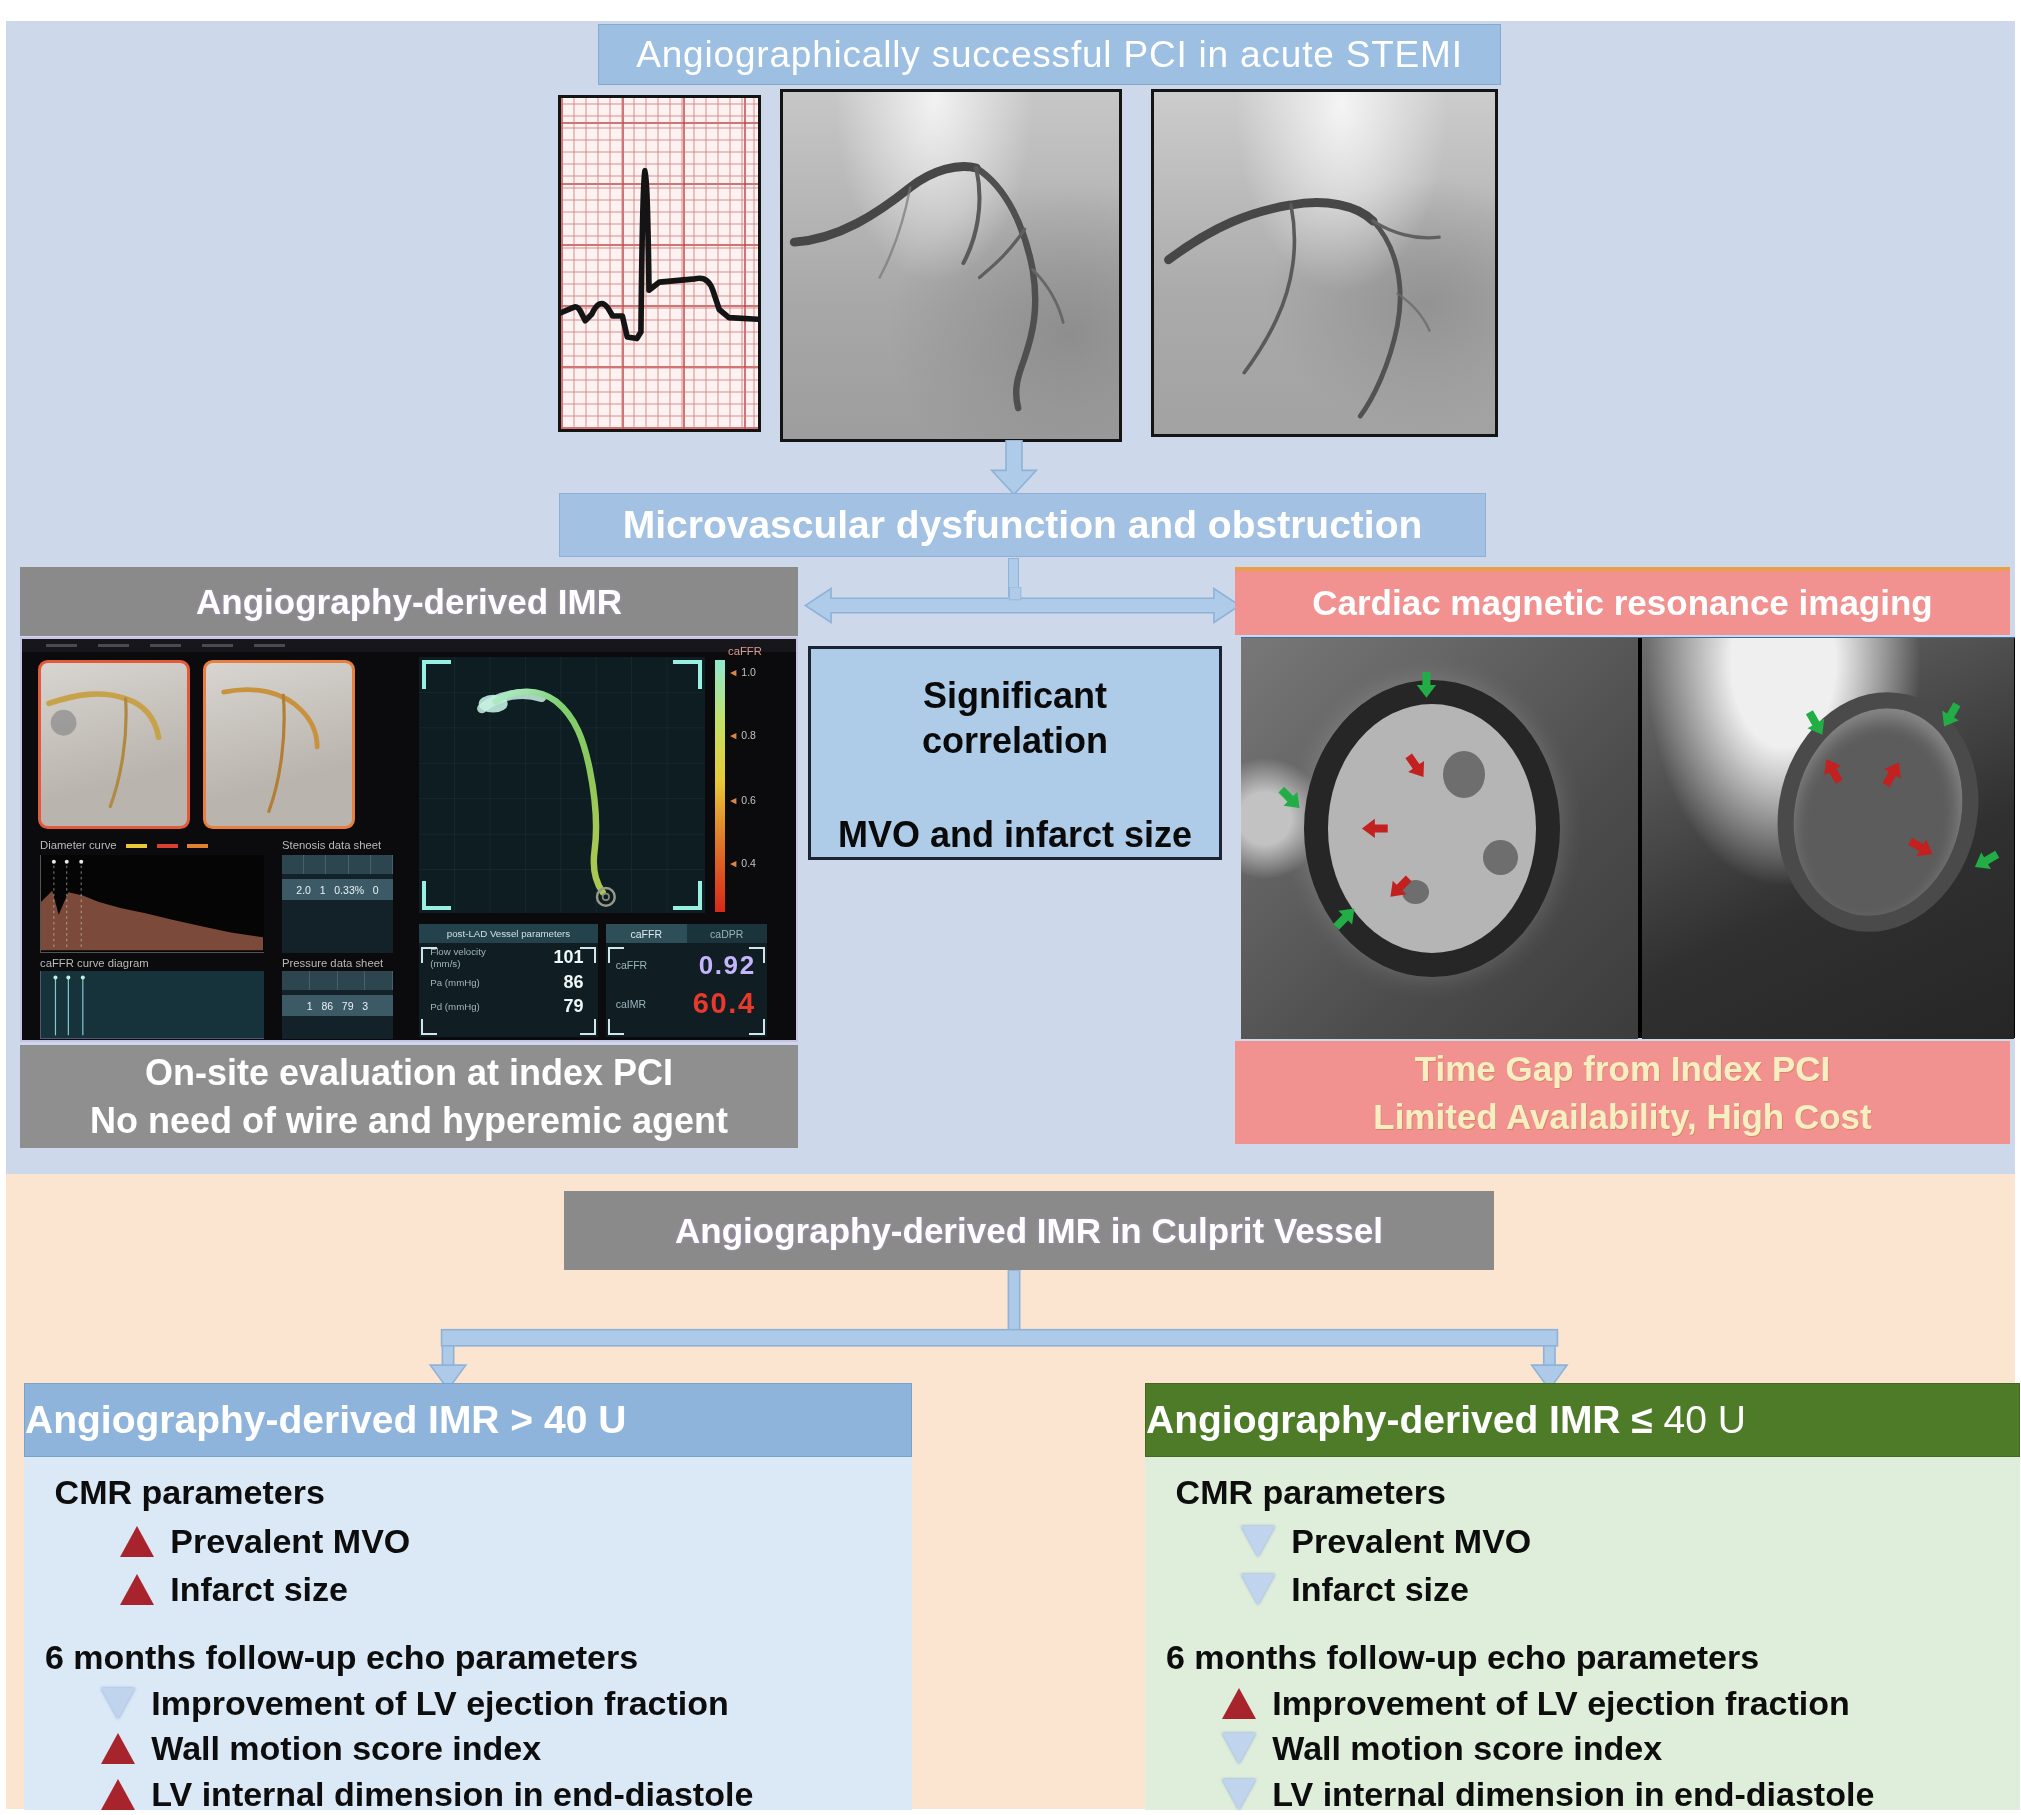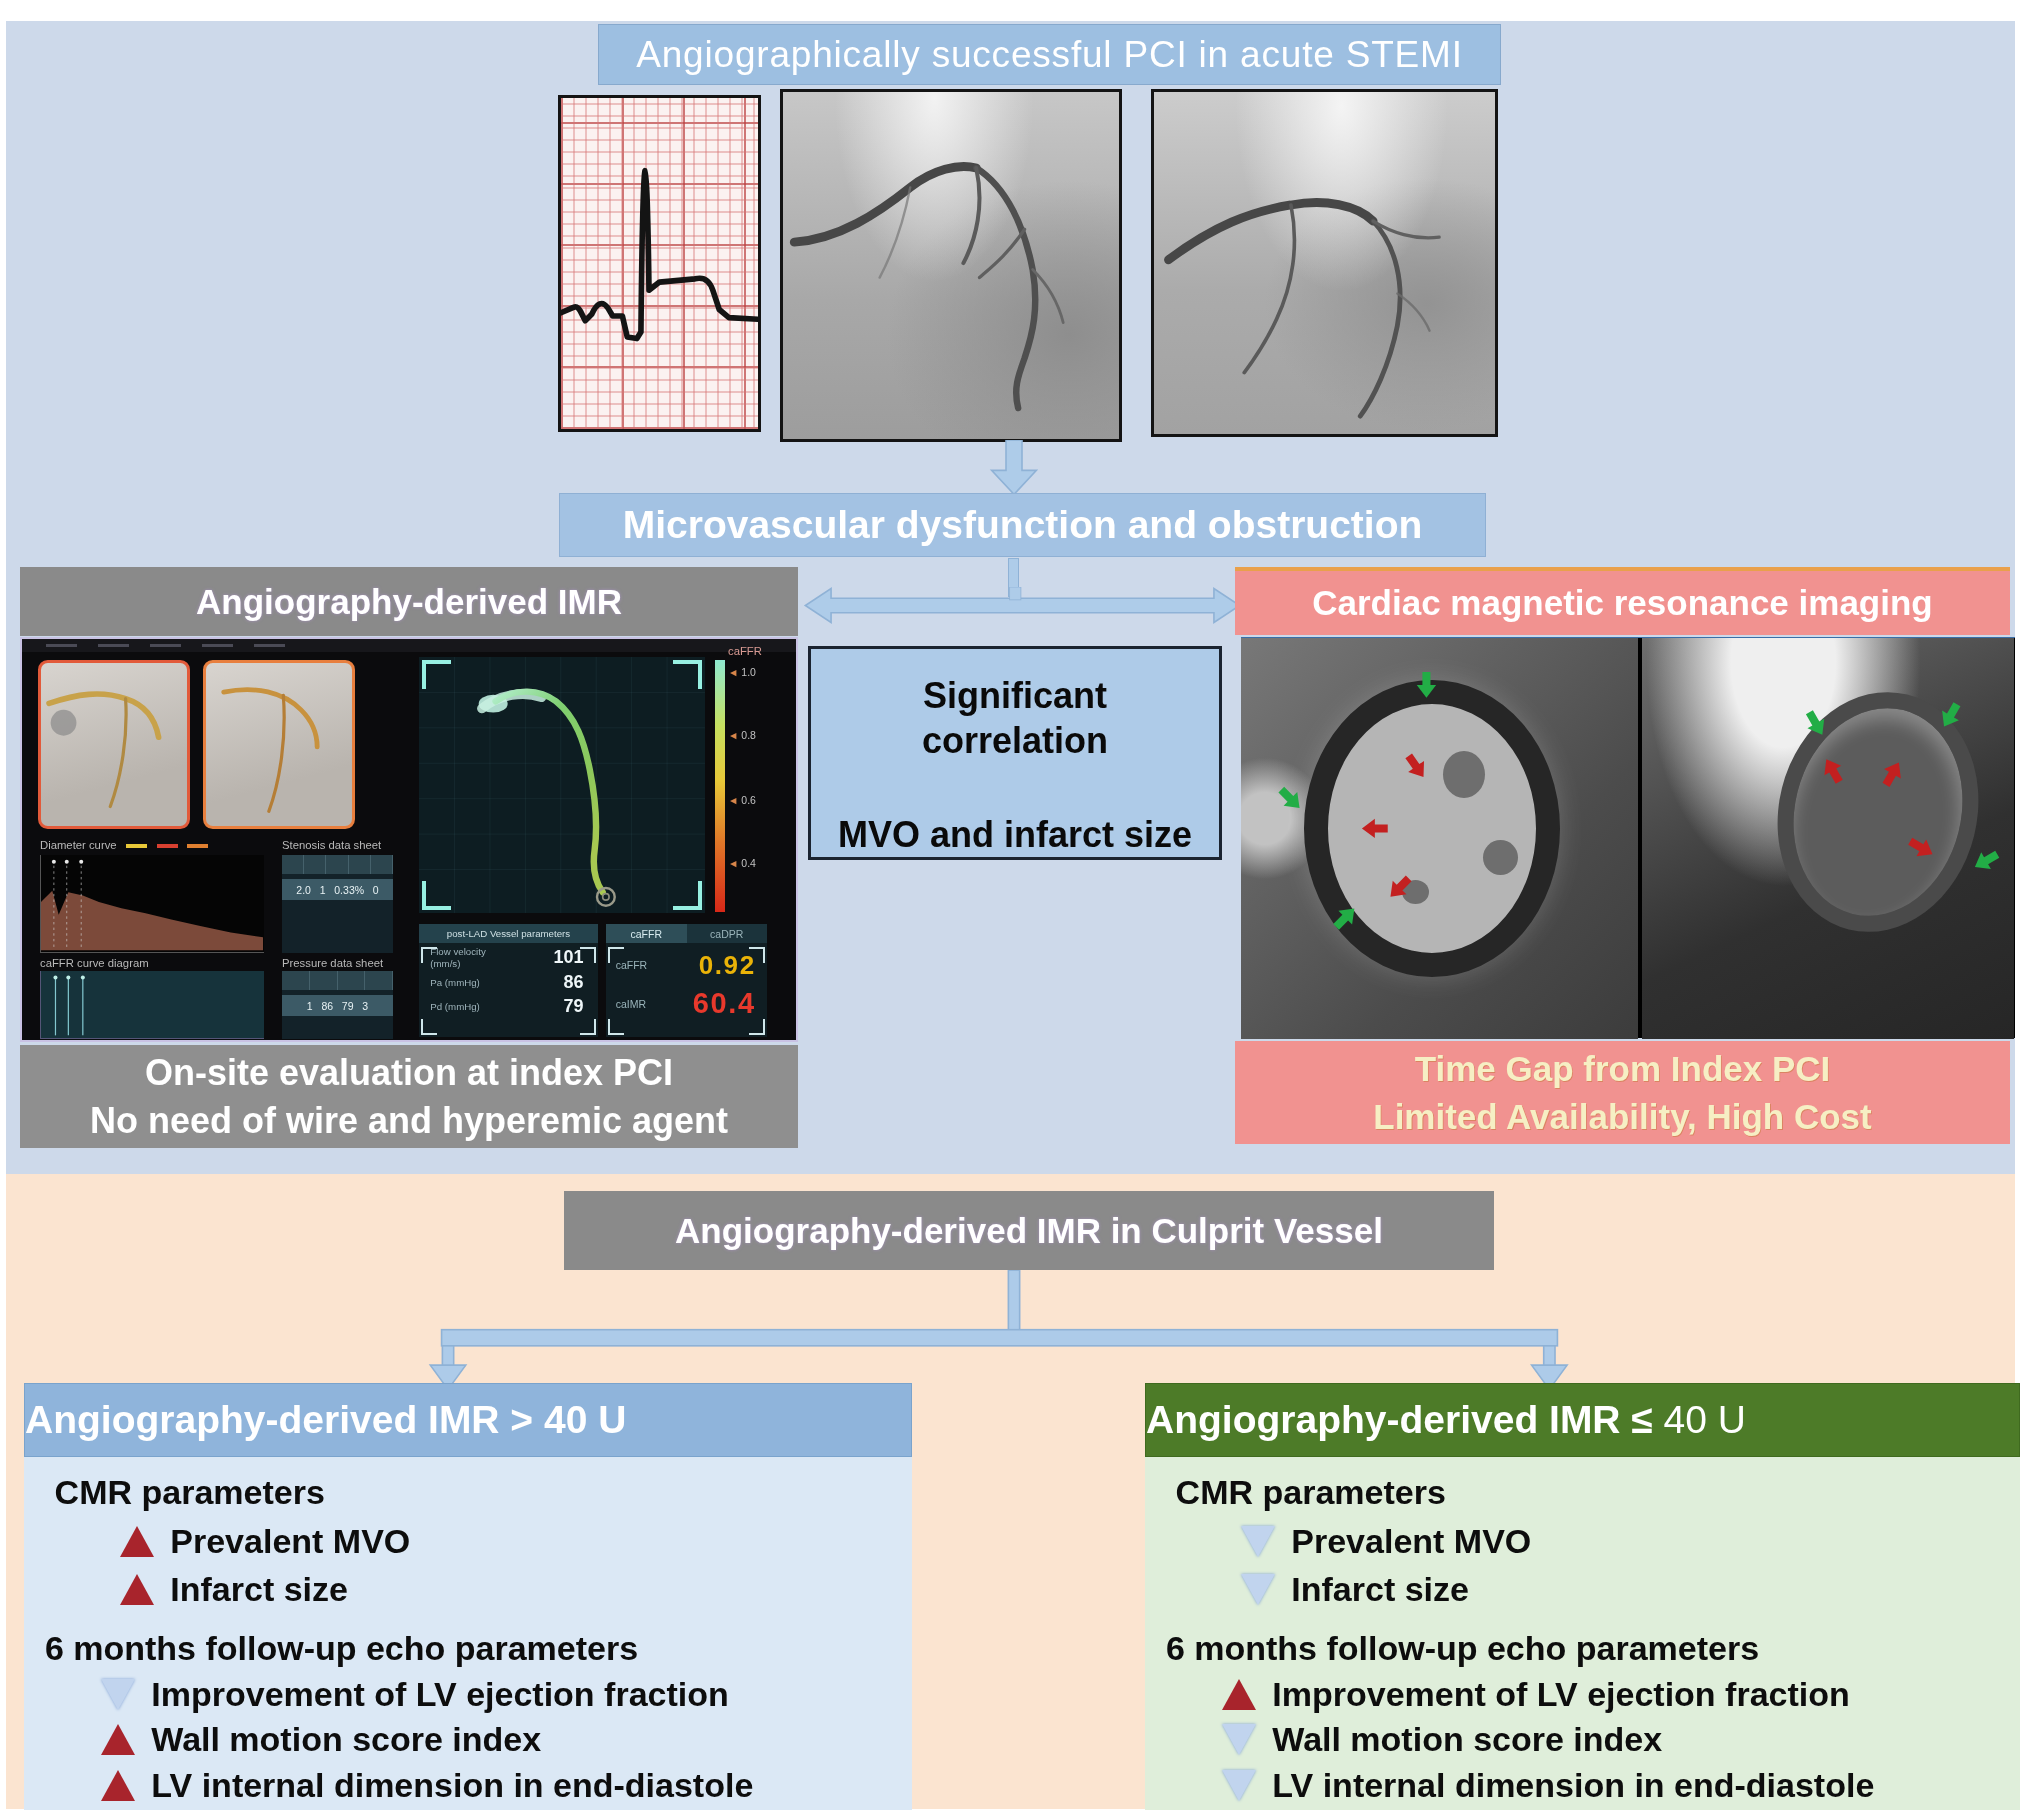--- a/index.html
+++ b/index.html
@@ -97,21 +97,21 @@
   .params .prow{display:flex;justify-content:space-between;align-items:center;padding:3.2px 14.5px 0 11.3px;}
   .plabel{color:#9fb4bb;font-size:9.7px;line-height:11.3px;}
   .pvalue{color:#eef6f8;font-size:18px;font-weight:bold;}
   .pbr{position:absolute;width:16px;height:16px;border:0 solid #cfe6ea;}
   .results{position:absolute;left:584px;top:285px;width:161px;height:113px;background:#101e23;}
   .results .tabs{height:19.3px;display:flex;}
   .results .tab1{flex:1;background:#2e4e58;color:#d8ecf0;font-size:10.5px;display:flex;align-items:center;justify-content:center;}
   .results .tab2{flex:1;background:#1b333b;color:#9ab4ba;font-size:10.5px;display:flex;align-items:center;justify-content:center;}
   .results .rrow{display:flex;justify-content:space-between;align-items:center;padding:6.4px 11.3px 0 9.7px;}
   .rlabel{color:#9ab4ba;font-size:10.5px;}
-  .rv1{color:#eab308;font-size:26px;font-weight:bold;letter-spacing:1.6px;}
+  .rv1{color:#c4b5fd;font-size:26px;font-weight:bold;letter-spacing:1.6px;}
   .rv2{color:#e8392c;font-size:29px;font-weight:bold;letter-spacing:1.6px;}
 
   
   .cmr{left:1241px;top:637px;width:774px;height:401px;background:#000;border-top:1.6px solid #3a6ea8;}
   .cmr1{position:absolute;left:0;top:0;width:397px;height:401px;overflow:hidden;
     background:radial-gradient(circle at 6% 45%,#c2c2c2 0 6%,rgba(0,0,0,0) 14%),
     linear-gradient(135deg,#787878,#4c4c4c 65%,#3c3c3c);}
   .cmr1 .ring{position:absolute;left:63px;top:42px;width:256px;height:297px;border-radius:50%;
     border:24px solid #262626;background:#b5b5b5;box-shadow:0 0 27px rgba(255,255,255,.18);}
   .cmr1 .pap{position:absolute;border-radius:50%;background:#6e6e6e;}
@@ -127,21 +127,21 @@
 
   
   .res-header{font-weight:bold;color:#ffffff;font-size:39px;display:flex;align-items:center;justify-content:flex-start;}
   .lh{left:24px;top:1383px;width:888px;height:74px;background:#8fb4db;border:1.6px solid #7aa3cc;}
   .rh{left:1145px;top:1383px;width:875px;height:74px;background:#4d7b28;border:1.6px solid #3f6a1f;}
   .rh .suffix{font-weight:normal;white-space:pre;}
   .res-body{padding:16px 19.3px 0 19.3px;color:#0d0d0d;}
   .lb{left:24px;top:1457px;width:888px;height:353px;background:#dbe8f5;}
   .rb{left:1145px;top:1457px;width:875px;height:353px;background:#dfeeda;}
   .param-title{font-size:34px;font-weight:bold;margin-left:11.3px;}
-  .echo-title{font-size:34px;font-weight:bold;margin-left:1.6px;margin-top:20px;}
+  .echo-title{font-size:34px;font-weight:bold;margin-left:1.6px;margin-top:29px;}
   .param-line{display:flex;align-items:center;gap:16px;margin-left:77px;margin-top:9.7px;
     font-size:34px;font-weight:bold;}
   .echo-line{margin-left:58px;margin-top:6.4px;}
   .tri{width:0;height:0;flex:0 0 auto;}
   .tri.up{border-left:17px solid transparent;border-right:17px solid transparent;
     border-bottom:31px solid #a8242c;}
   .tri.down{border-left:17px solid transparent;border-right:17px solid transparent;
     border-top:31px solid #c1d4ee;filter:drop-shadow(0 0 1.6px #7d9fd4);}
 
   svg{display:block;}

